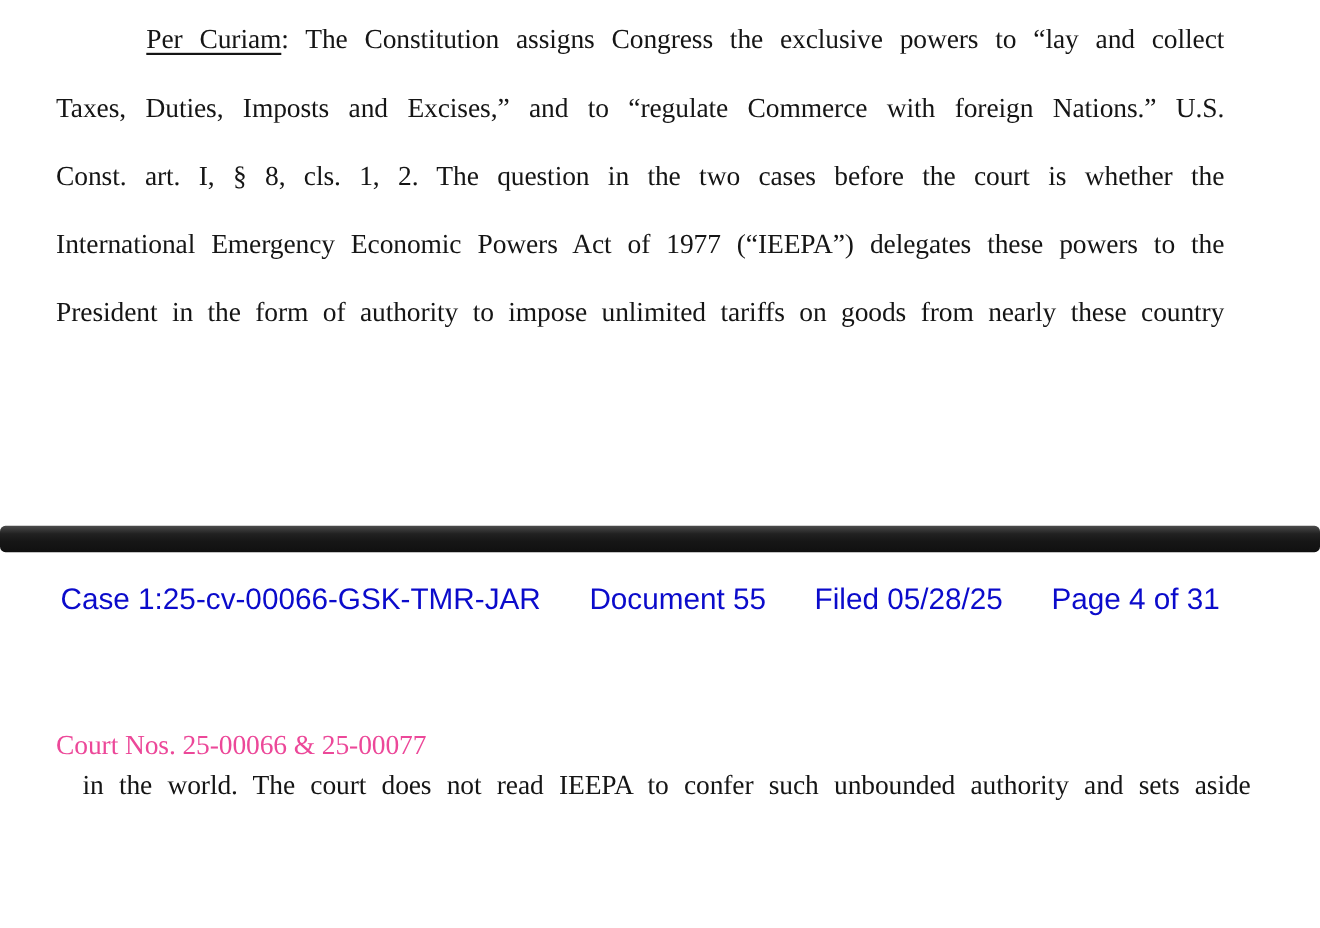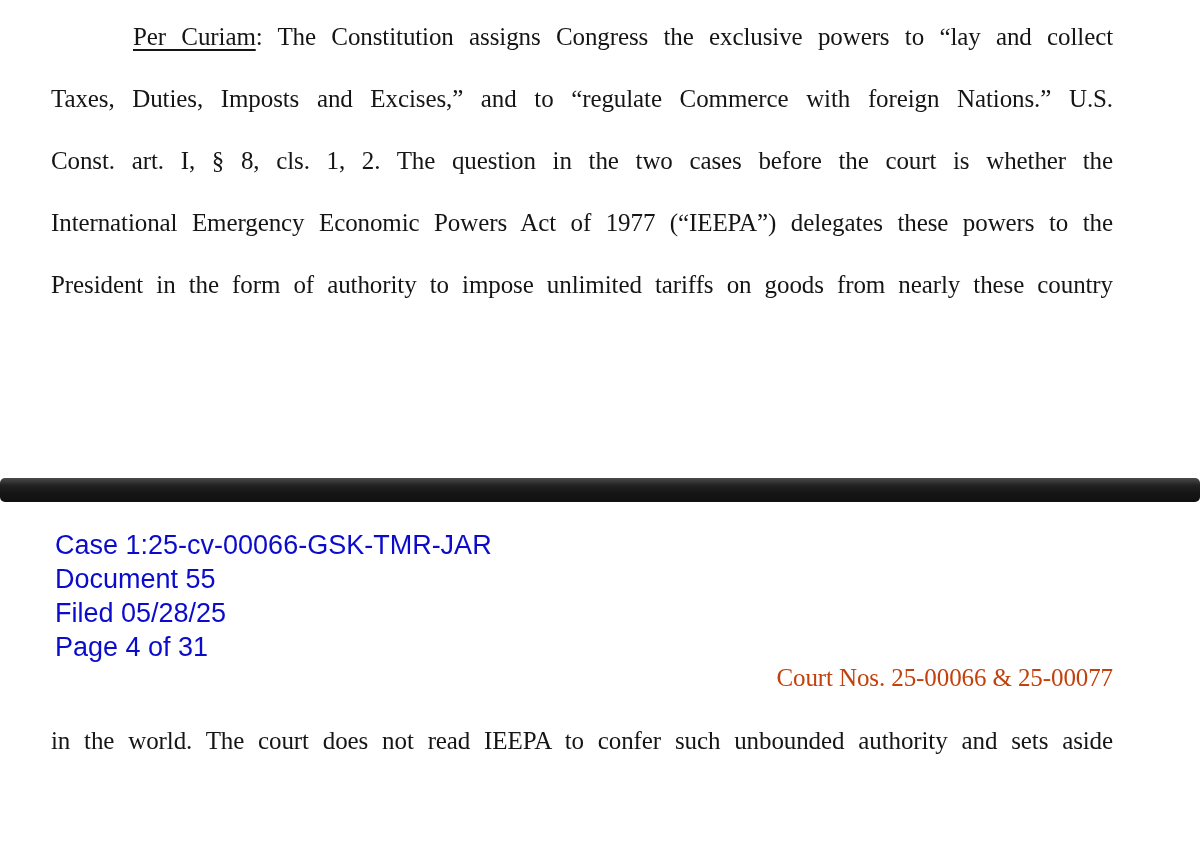--- a/index.html
+++ b/index.html
@@ -70,36 +70,35 @@
     top: 528px;
     width: 1054px;
     height: 34px;
     line-height: 34px;
     display: flex;
     justify-content: space-between;
     font-family: "Liberation Sans", "DejaVu Sans", sans-serif;
     font-size: 27px;
     color: #0b0bcb;
     white-space: nowrap;
-    flex-direction: column;
   }
 
   
   .running-header {
     position: absolute;
     left: 51px;
     top: 647px;
     width: 1062px;
     height: 62px;
     line-height: 62px;
     display: flex;
-    justify-content: flex-end;
+    justify-content: space-between;
     font-family: "Liberation Serif", "DejaVu Serif", serif;
     font-size: 25px;
-    color: #c2410c;
+    color: #ec4899;
     letter-spacing: -0.1px;
     white-space: nowrap;
   }
 </style>
 </head>
 <body>
 
 <div class="screen">
 
   <div class="serif-block" style="top: 6px;">
@@ -118,17 +117,17 @@
     <span>Case 1:25-cv-00066-GSK-TMR-JAR</span>
     <span>Document 55</span>
     <span>Filed 05/28/25</span>
     <span>Page 4 of 31</span>
   </div>
 
   <div class="running-header">
     <span>Court Nos. 25-00066 &amp; 25-00077</span>
   </div>
 
-  <div class="serif-block" style="top: 710px;">
+  <div class="serif-block" style="top: 684px; margin-left: 24px;">
     <div class="jline">in the world.  The court does not read IEEPA to confer such unbounded authority and sets aside</div>
   </div>
 
 </div>
 
 </body></html>

